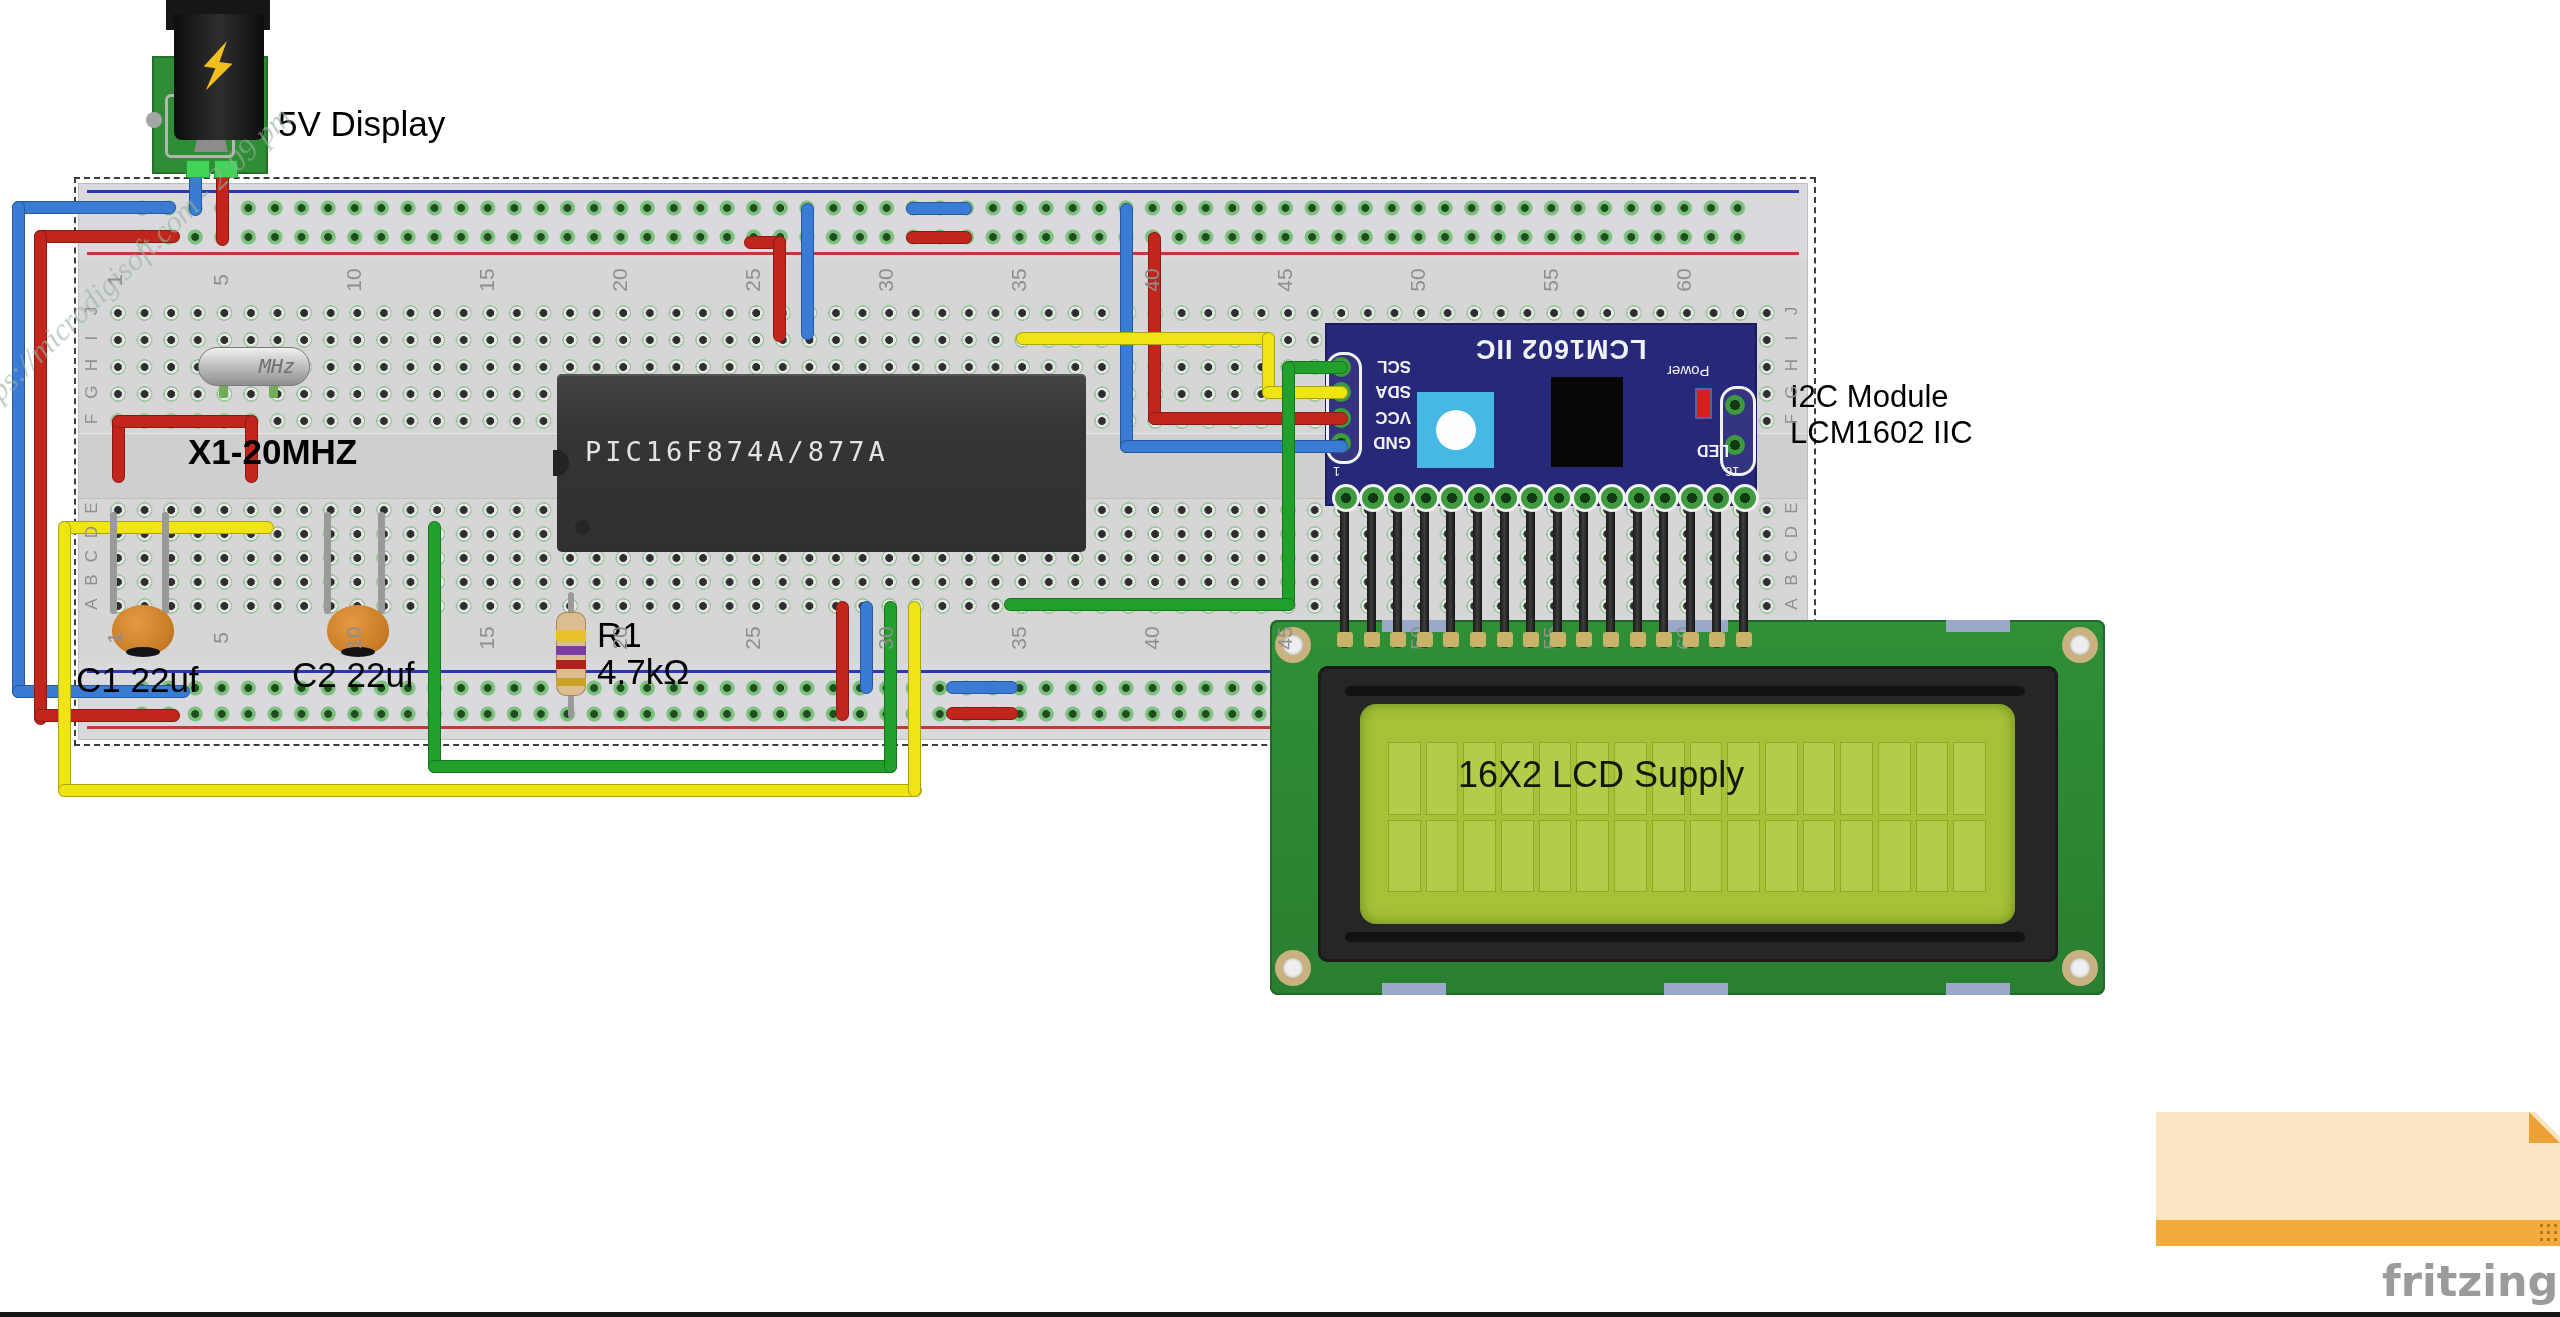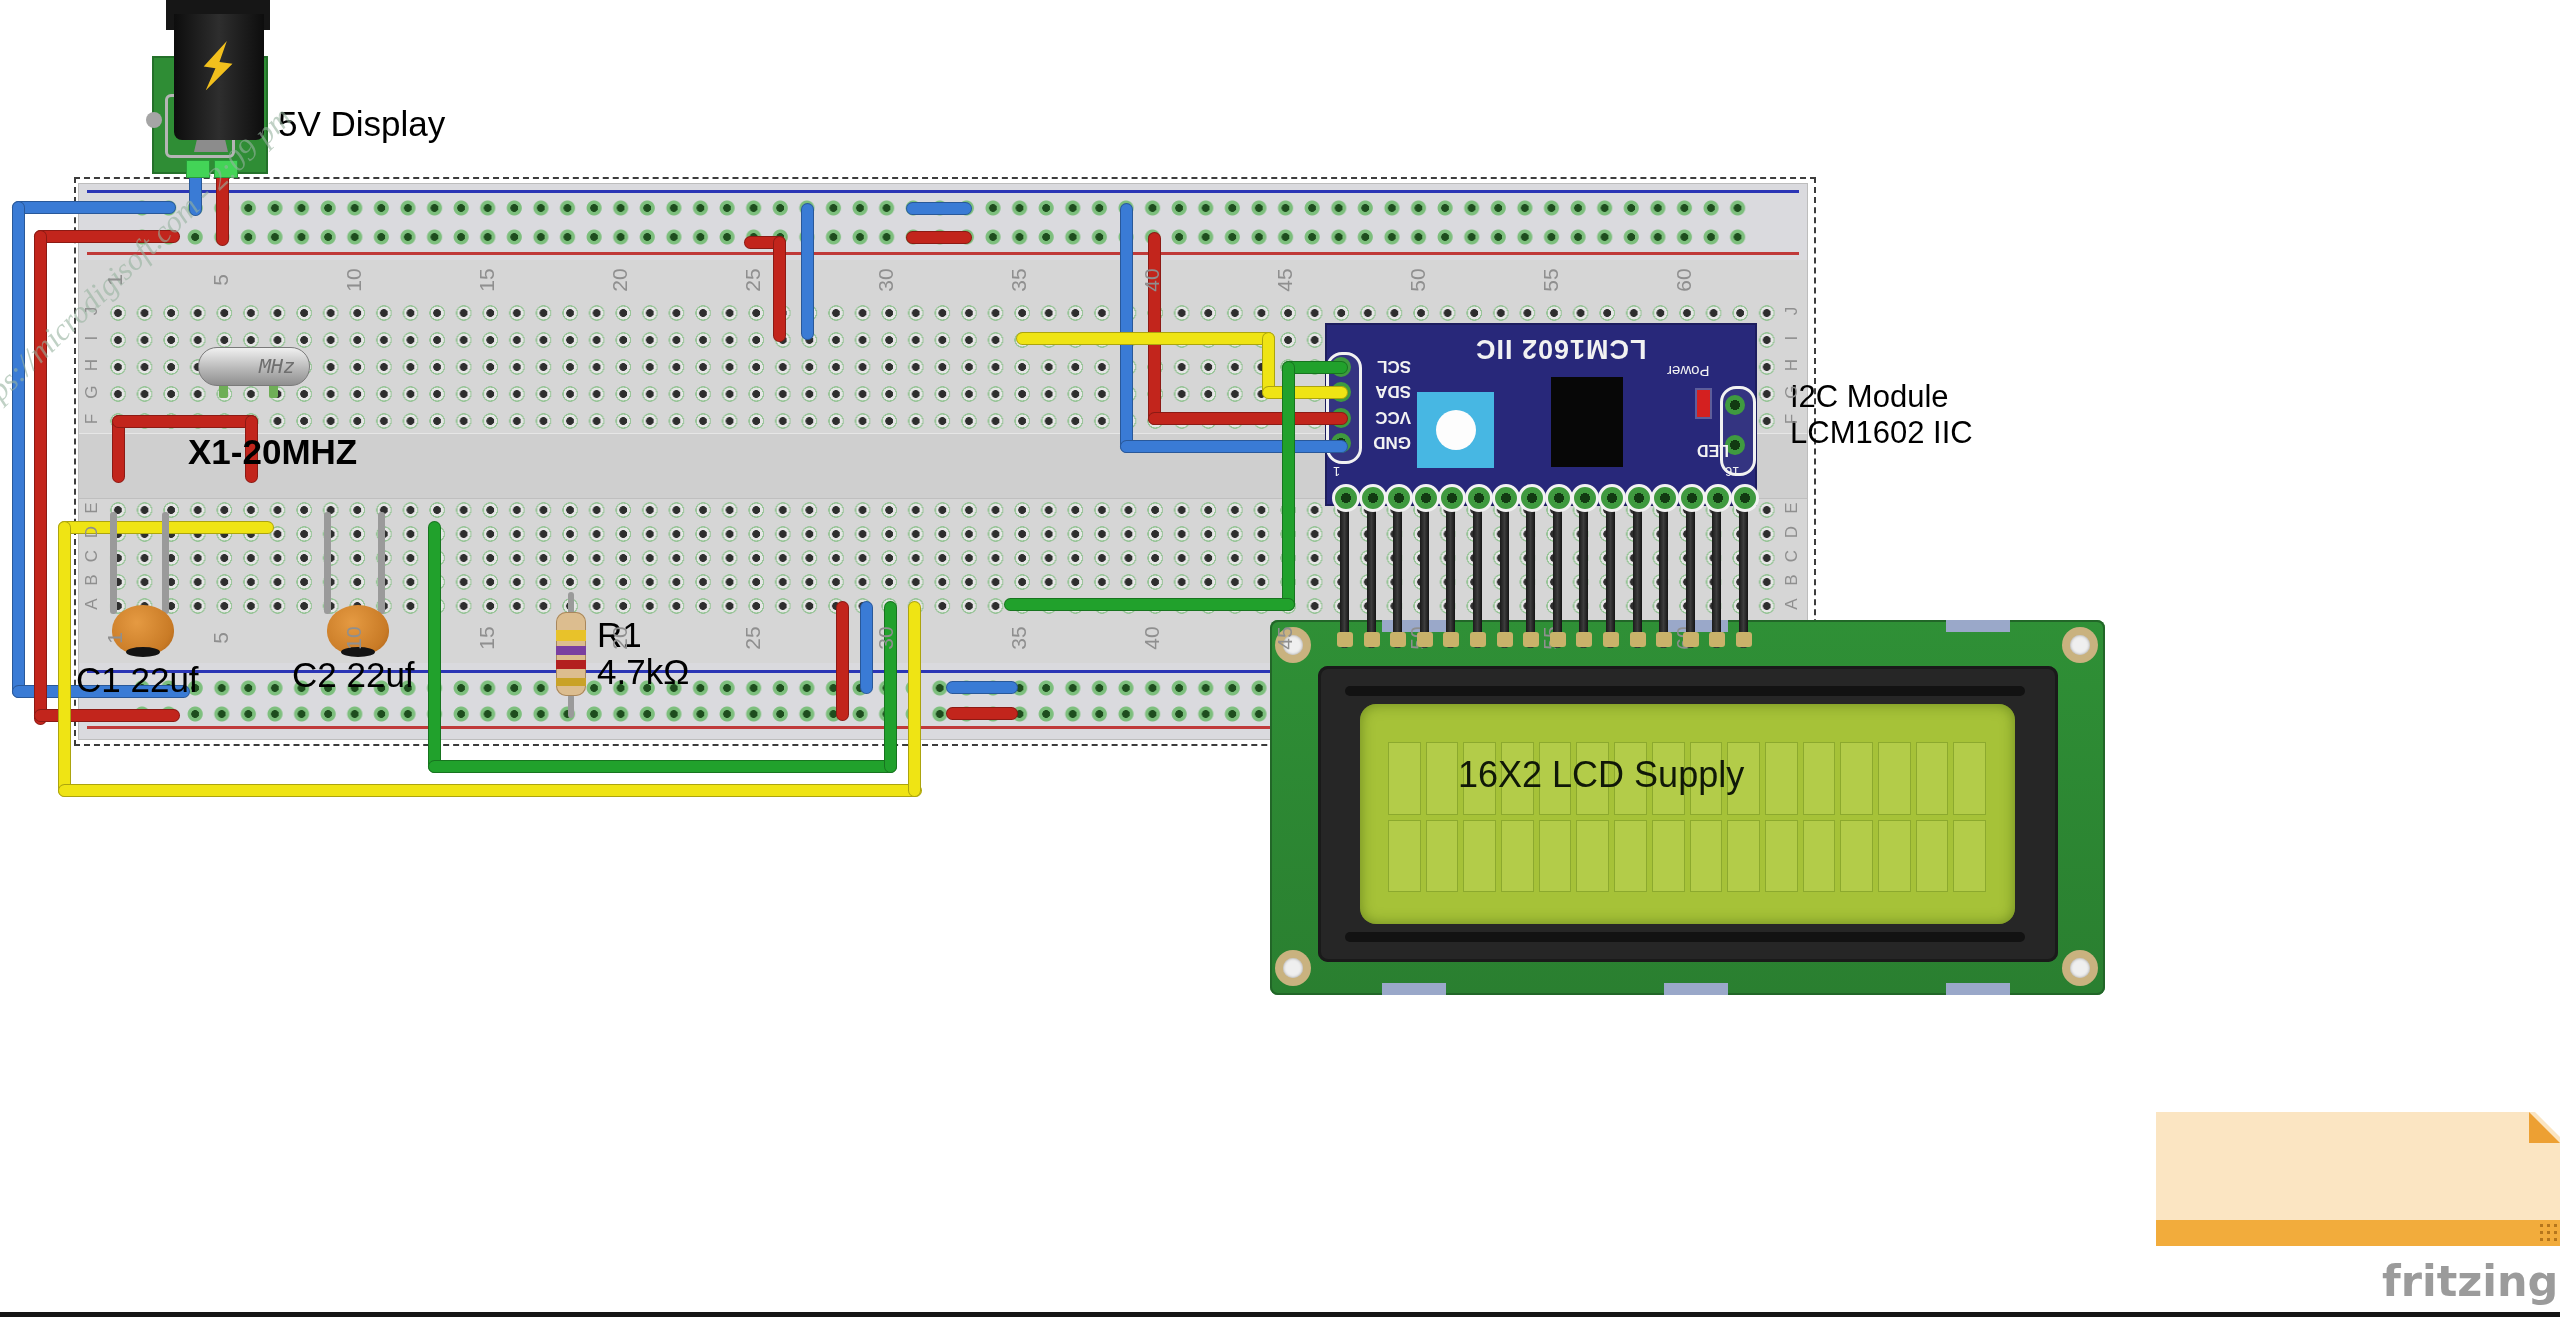--- a/index.html
+++ b/index.html
@@ -125,20 +125,25 @@
   <div class="wire" style="left:216px;top:162px;width:13px;height:84px;background:#c2251c;"></div>
 
   <div class="wire" style="left:744px;top:236px;width:42px;height:13px;background:#c2251c;"></div>
   <div class="wire" style="left:773px;top:236px;width:13px;height:106px;background:#c2251c;"></div>
   <div class="wire" style="left:801px;top:203px;width:13px;height:137px;background:#3a7bd5;"></div>
   <div class="wire" style="left:906px;top:202px;width:66px;height:13px;background:#3a7bd5;"></div>
   <div class="wire" style="left:906px;top:231px;width:66px;height:13px;background:#c2251c;"></div>
   <div class="wire" style="left:946px;top:681px;width:72px;height:13px;background:#3a7bd5;"></div>
   <div class="wire" style="left:946px;top:707px;width:72px;height:13px;background:#c2251c;"></div>
 
+  <div id="mcu">
+    <div class="notch"></div>
+    <div class="dot"></div>
+    <div class="mark">PIC16F874A/877A</div>
+  </div>
 
   <div class="xleg" style="left:219px;top:380px;"></div>
   <div class="xleg" style="left:269px;top:380px;"></div>
   <div id="xtal">
     <span>MHz</span>
   </div>
 
   <div class="leg" style="left:110px;top:512px;height:102px;"></div>
   <div class="leg" style="left:162px;top:512px;height:102px;"></div>
   <div class="leg" style="left:324px;top:512px;height:102px;"></div>

